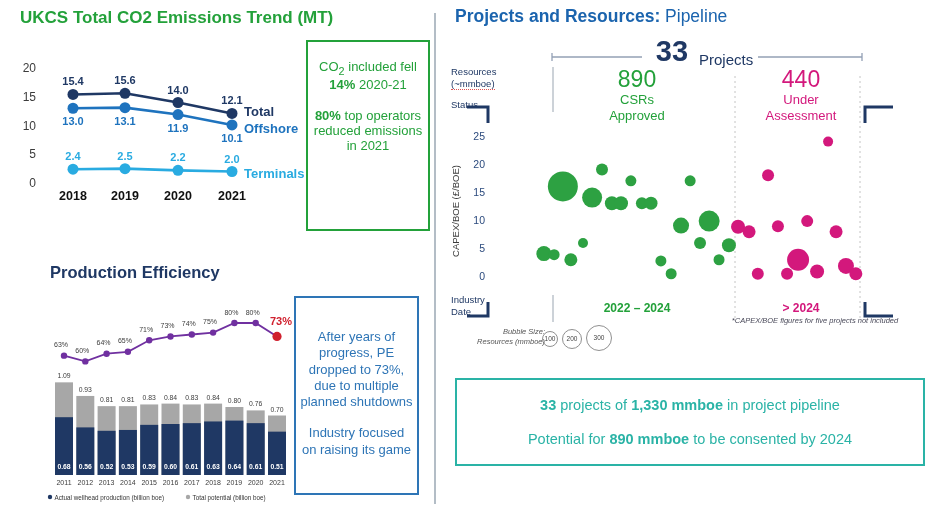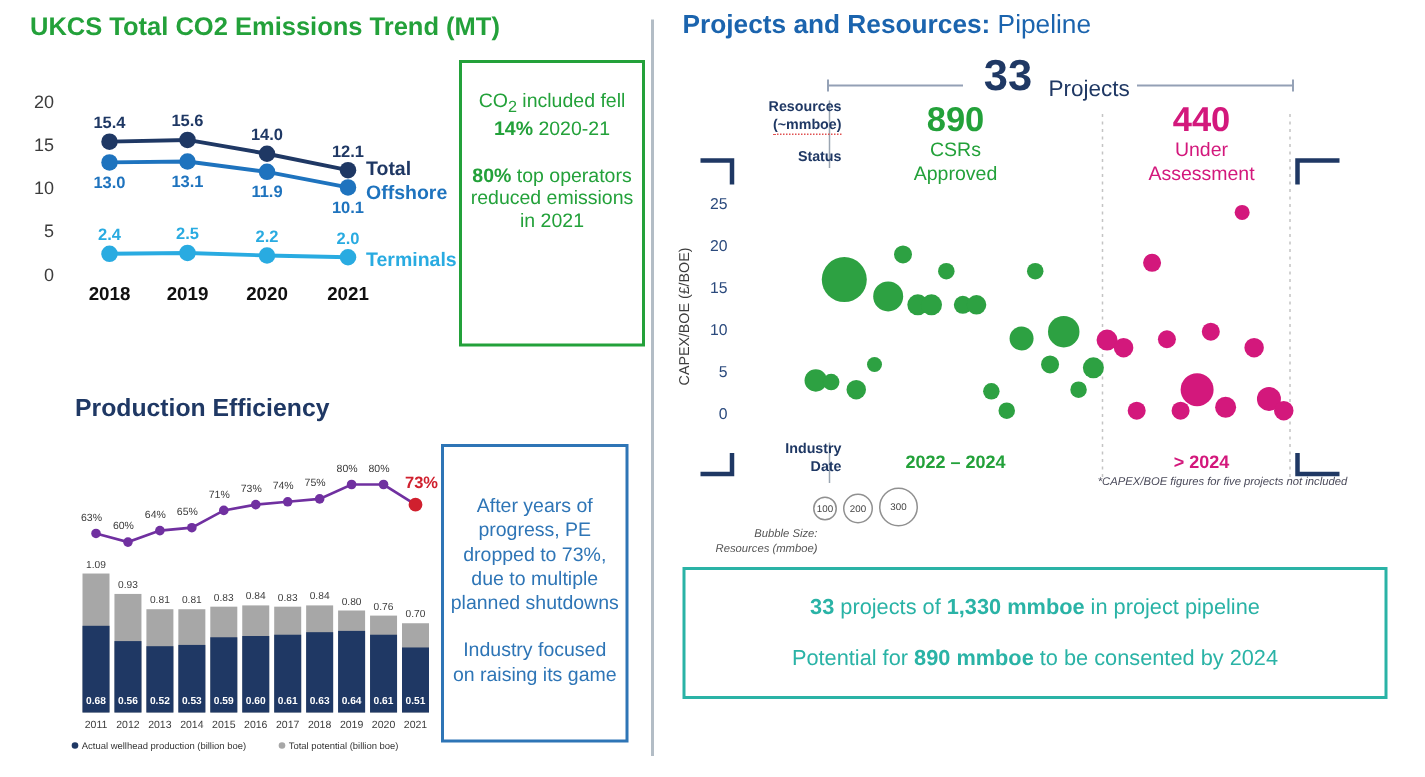--- a/index.html
+++ b/index.html
@@ -16,32 +16,32 @@
   .blue-box{left:294px;top:296px;width:125px;height:199px;border:2px solid var(--blue,#2e75b6);
             color:var(--blue,#2e75b6);font-size:13px;padding:31px 4px;line-height:1.25;}
   .callout p{margin:0 0 15px 0;}
   .callout b{font-weight:bold;}
   .divider{left:434px;top:13px;width:2px;height:491px;background:#b3bdc6;}
   #right-panel{left:445px;top:0;width:505px;height:518px;position:absolute;}
   #right-panel .txt{position:absolute;z-index:2;}
   .proj-count{left:203px;top:35px;width:48px;text-align:center;font-size:29px;font-weight:bold;
               color:var(--navy,#1f3864);}
   .proj-label{left:254px;top:51px;font-size:15px;color:var(--navy,#1f3864);}
-  .side-label{left:30px;width:86px;text-align:right;font-size:9.5px;font-weight:bold;
+  .side-label{left:6px;width:86px;font-size:9.5px;font-weight:normal;
               color:var(--navy,#1f3864);line-height:1.25;}
   .red-ul{border-bottom:1px dotted #e05252;display:inline;margin-top:16px;}
   .num-col{width:150px;text-align:center;line-height:1.2;}
-  .num-col .big{font-size:23px;font-weight:bold;line-height:1.1;}
+  .num-col .big{font-size:23px;font-weight:normal;line-height:1.1;}
   .num-col .sub{font-size:13px;}
   .green-t{color:var(--green,#23a13a);}
   .pink-t{color:var(--pink,#d3187c);}
   .period{width:150px;text-align:center;font-size:12px;font-weight:bold;}
   .footnote{width:260px;text-align:center;font-size:7.5px;font-style:italic;color:#4a4a5a;}
   .bub-label{left:14px;width:86px;text-align:right;font-size:7.5px;font-style:italic;
-             color:#555;line-height:1.3;margin-top:24px;}
+             color:#555;line-height:1.3;}
   .teal-box{left:10px;top:378px;width:470px;height:88px;border:2px solid var(--teal,#2ab3a6);
             color:var(--teal,#2ab3a6);font-size:14.5px;text-align:center;box-sizing:border-box;
             display:flex;flex-direction:column;justify-content:space-evenly;z-index:2;position:absolute;}
   .teal-box b{font-weight:bold;}
   svg{position:absolute;}
 </style>
 </head>
 <body>
 
 <div class="canvas">

